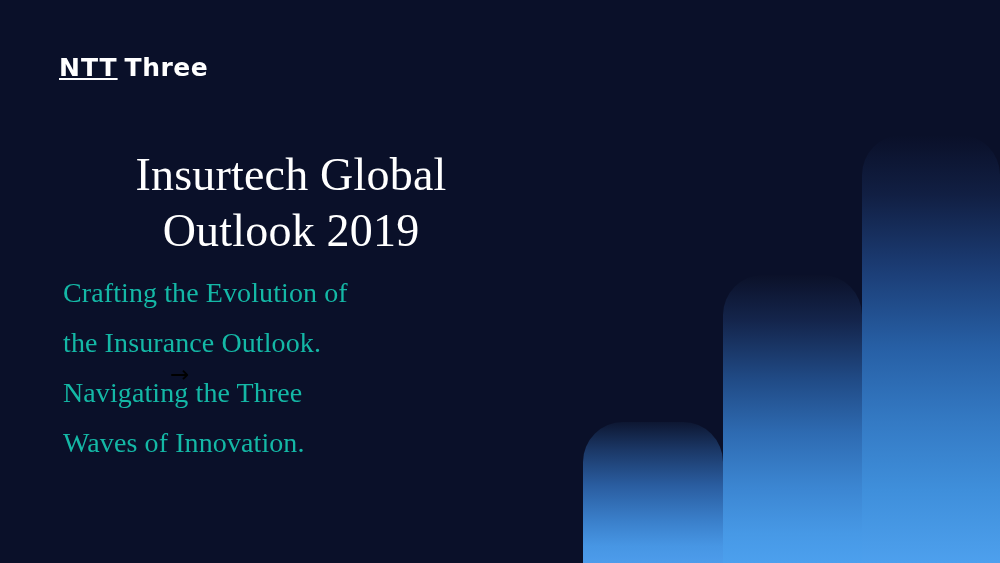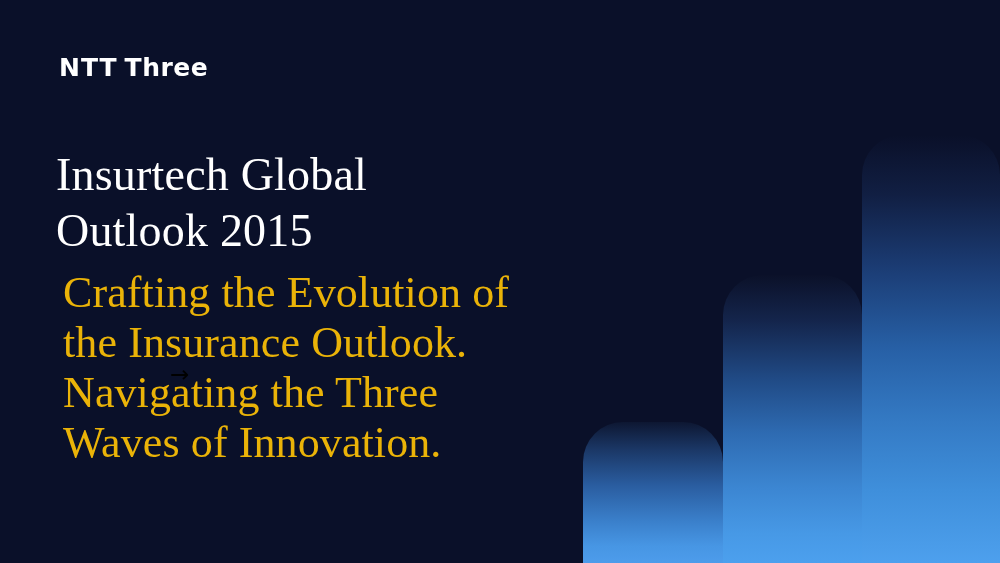--- a/index.html
+++ b/index.html
@@ -84,46 +84,46 @@
     left: 59px;
     top: 55px;
     font-family: "DejaVu Sans", "Liberation Sans", sans-serif;
     font-weight: 700;
     font-size: 25px;
     letter-spacing: 0.5px;
     color: #ffffff;
     line-height: 1;
     white-space: nowrap;
   }
-  .logo .ntt { letter-spacing: 1px; }
+  .logo .ntt { letter-spacing: 1px; text-decoration: underline; }
   .logo .gap { display: inline-block; width: 7px; }
   .logo .data { letter-spacing: 0.5px; }
 
   
   .title {
     position: absolute;
     left: 56px;
     top: 116px;
     width: 470px;
     color: #ffffff;
     font-size: 46px;
     line-height: 56px;
     font-weight: 400;
     letter-spacing: 0.2px;
   }
-  .title .line { display: block; white-space: nowrap; }
+  .title .line { display: block; white-space: nowrap; text-align: center; }
 
   
   .subtitle {
     position: absolute;
     left: 63px;
     top: 268px;
     width: 500px;
-    color: #eab308;
-    font-size: 44px;
+    color: #14b8a6;
+    font-size: 28px;
     line-height: 50px;
     font-weight: 400;
     letter-spacing: 0.1px;
   }
   .subtitle .line { display: block; white-space: nowrap; }
 
   
   .cursor-arrow {
     position: absolute;
     left: 170px;
@@ -146,21 +146,21 @@
     <div class="bar bar-2"></div>
     <div class="bar bar-3"></div>
   </div>
 
   <div class="logo">
     <span class="ntt">NTT</span><span class="gap"></span><span class="data">Three</span>
   </div>
 
   <h1 class="title">
     <span class="line">Insurtech Global</span>
-    <span class="line">Outlook 2015</span>
+    <span class="line">Outlook 2019</span>
   </h1>
 
   <div class="subtitle">
     <span class="line">Crafting the Evolution of</span>
     <span class="line">the Insurance Outlook.</span>
     <span class="line">Navigating the Three</span>
     <span class="line">Waves of Innovation.</span>
   </div>
 
   <div class="cursor-arrow">→</div>

